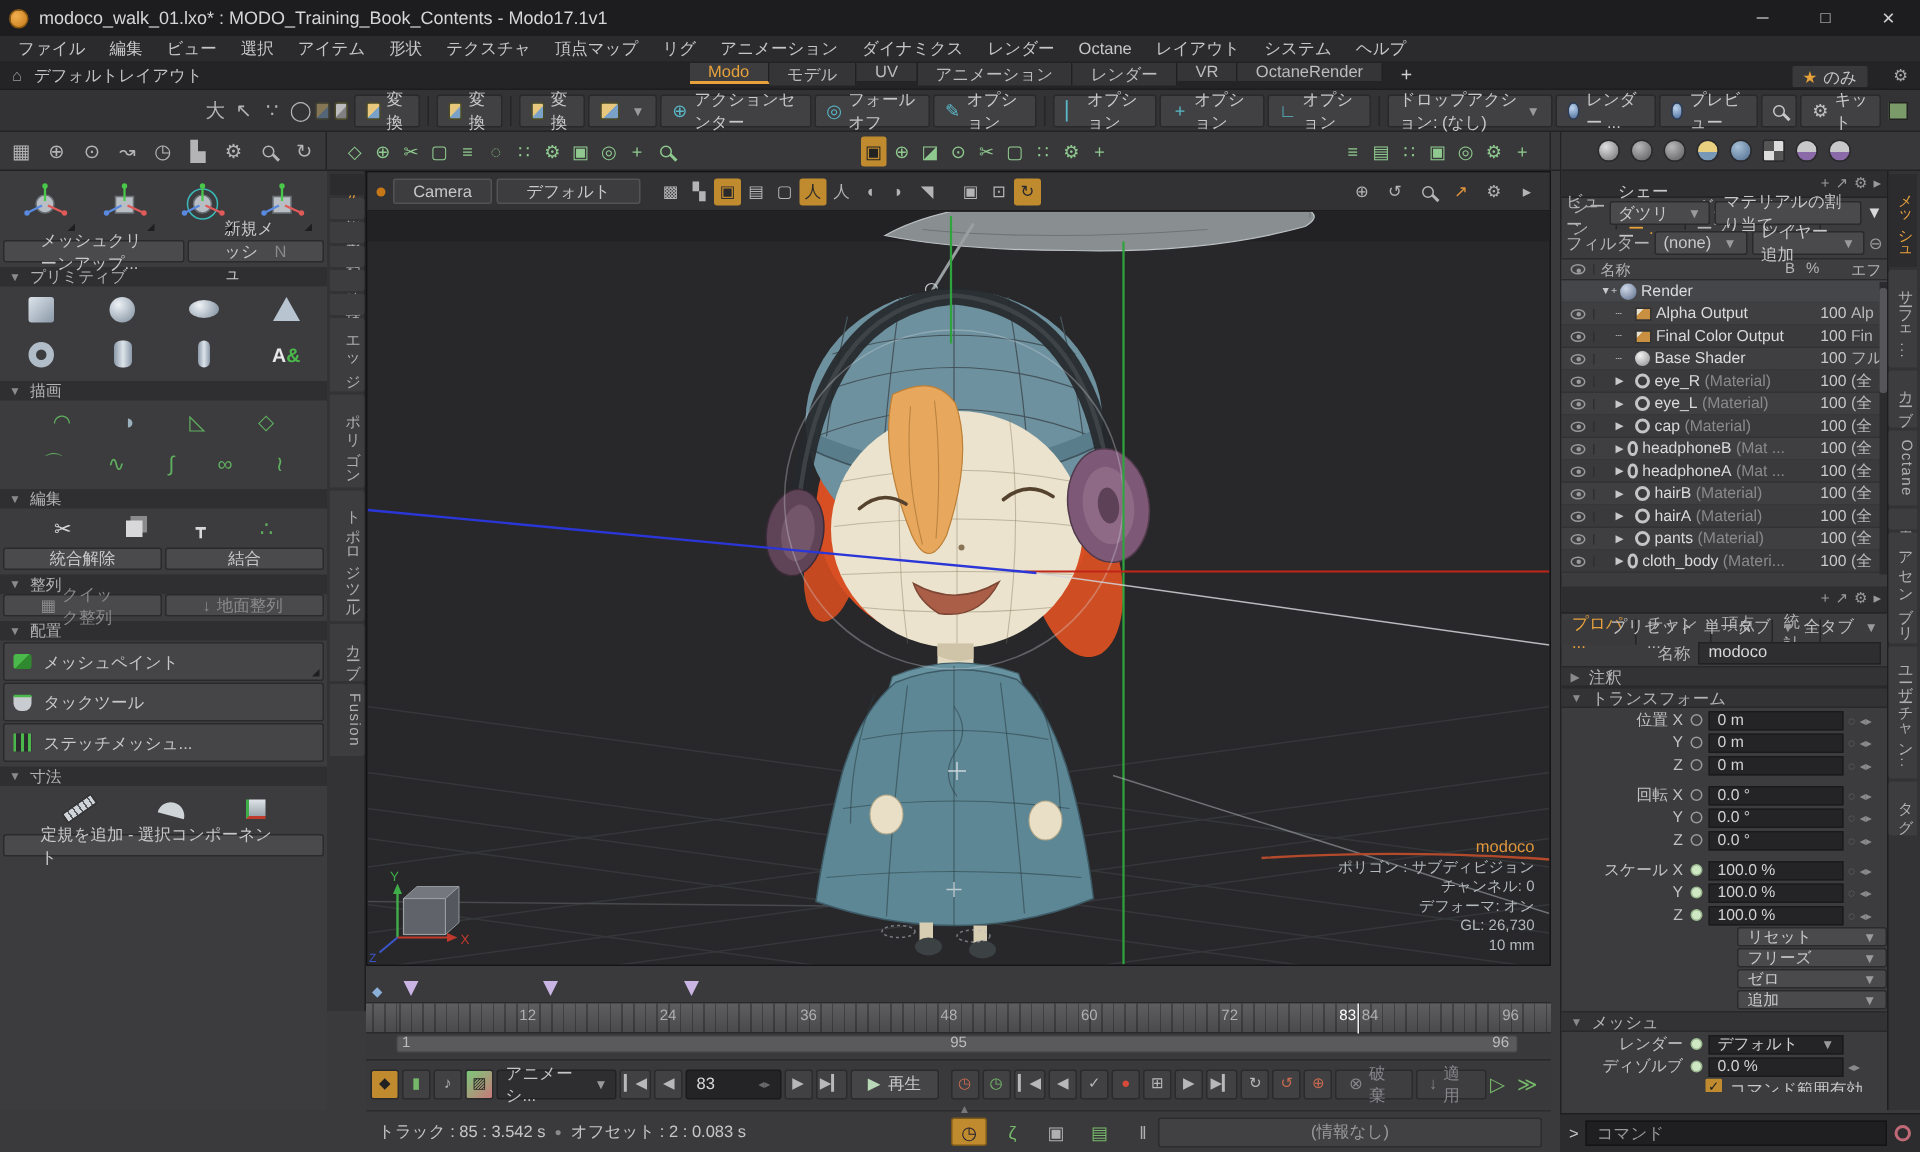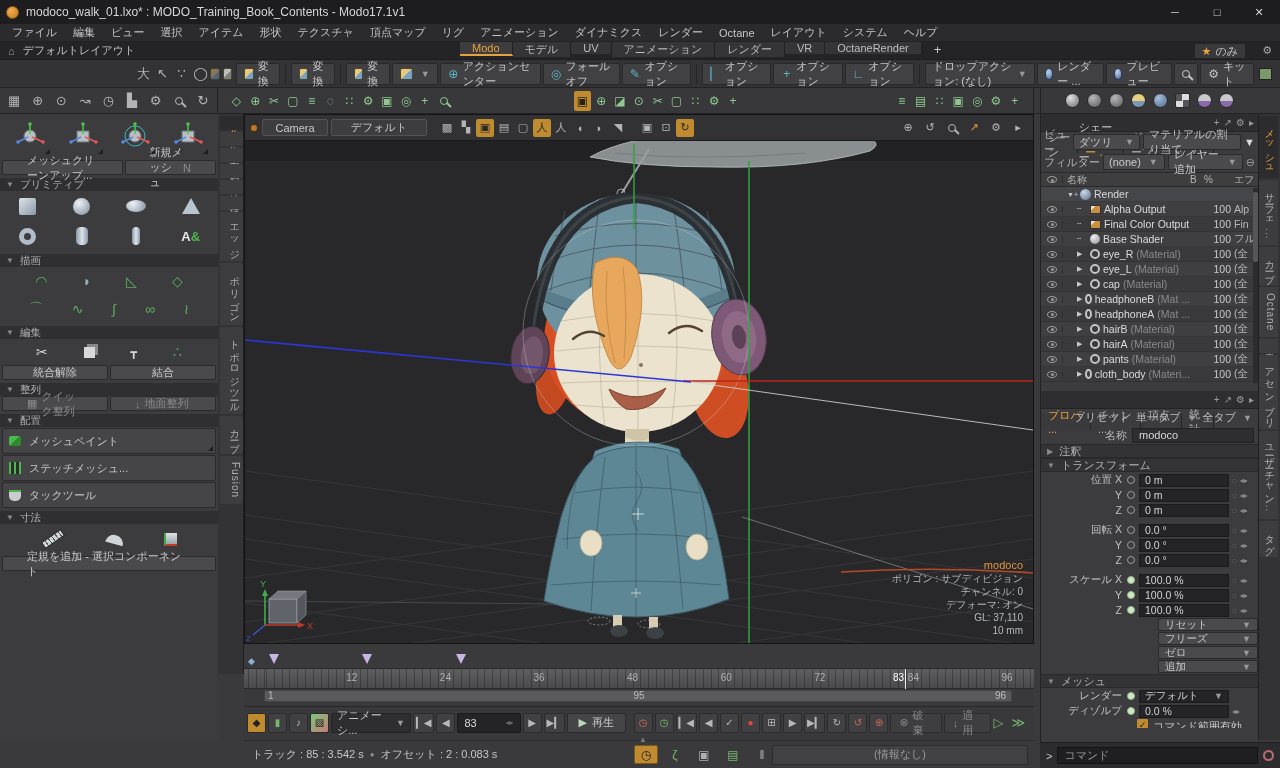--- a/index.html
+++ b/index.html
@@ -545,26 +545,26 @@
         <span class="tri">▼</span>
         <span>配置</span>
       </div>
     <div id="layout-items">
         <div class="listbtn">
           <span class="dbl-sq"></span>
           <span>メッシュペイント</span>
           <i class="corner"></i>
         </div>
         <div class="listbtn">
+          <span class="bucket"></span>
+          <span>タックツール</span>
+        </div>
+        <div class="listbtn">
           <span class="stitch"></span>
           <span>ステッチメッシュ...</span>
-        </div>
-        <div class="listbtn">
-          <span class="bucket"></span>
-          <span>タックツール</span>
         </div>
       </div>
     <div class="sechead">
         <span class="tri">▼</span>
         <span>寸法</span>
       </div>
     <div id="dim-icons">
       <span class="ruler-ic"></span>
       <span class="protractor-ic"></span>
       <span class="dimcube-ic"></span>
@@ -749,21 +749,21 @@
           <path d="M20 484 L8 494" stroke="#3a55c8" stroke-width="1.4"></path>
           <text x="1" y="500" fill="#3a55c8" font-size="8">Z</text>
         </g>
       </svg>
       <div id="vp-info">
         <div class="nm">modoco</div>
         <div id="vp-info-lines">
             <div class="ln">ポリゴン : サブディビジョン</div>
             <div class="ln">チャンネル: 0</div>
             <div class="ln">デフォーマ: オン</div>
-            <div class="ln">GL: 37,110</div>
+            <div class="ln">GL: 26,730</div>
             <div class="ln">10 mm</div>
           </div>
       </div>
     </div>
   </div>
 
   <div id="timeline">
     <div id="keytrack">
       <span class="chan">◆</span>
     <span class="keymark" style="left: 24.8px;"></span>

